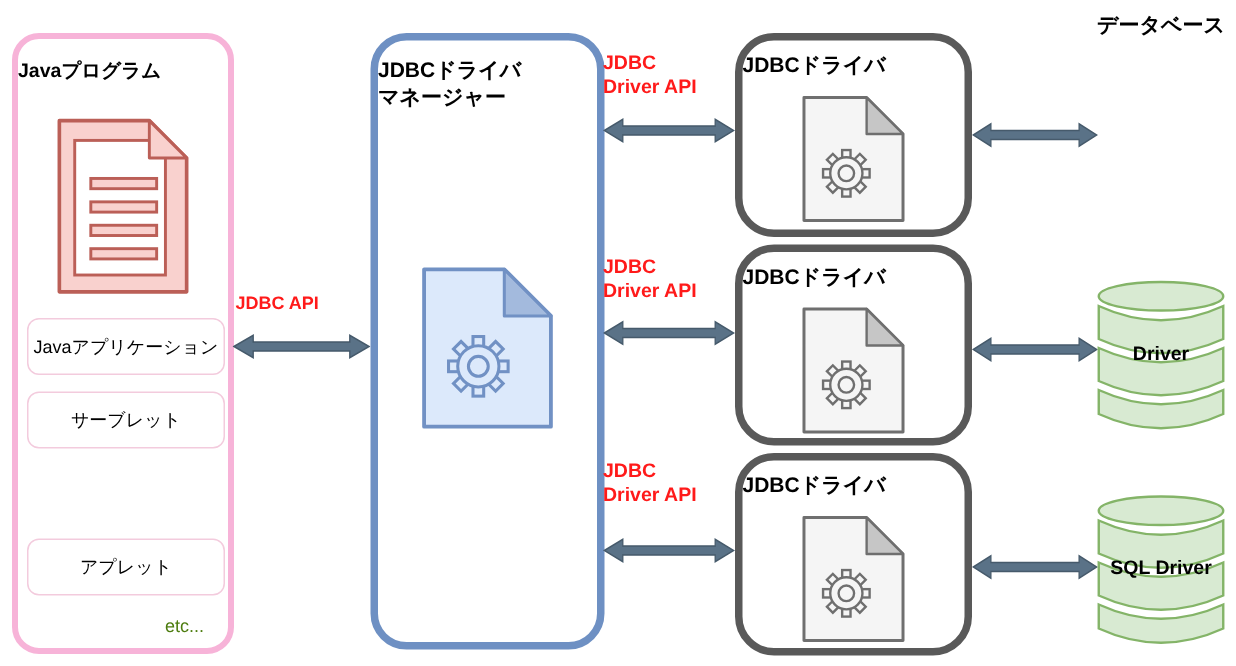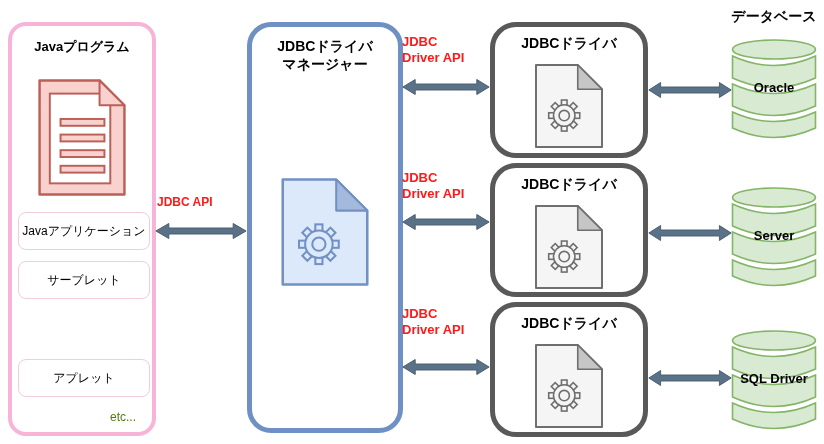--- a/index.html
+++ b/index.html
@@ -10,21 +10,21 @@
     --c-db_fill:#d8ead2; --c-db_stroke:#84b468;
     --c-arrow:#5a7287; --c-arrow_stroke:#465a6b; --c-label_red:#ff1a1a;
   }
   *{margin:0;padding:0;box-sizing:border-box;}
   body{font-family:"Liberation Sans","DejaVu Sans",sans-serif;background:#fff;}
   .canvas{position:relative;width:824px;height:444px;background:#fff;overflow:hidden;}
 
   
   .java-box{position:absolute;left:8px;top:22px;width:148px;height:414px;
     border:4px solid var(--c-pink_border);border-radius:18px;background:#fff;}
-  .box-title{position:absolute;left:0;right:0;text-align:center;font-weight:bold;color:#000;}
+  .box-title{position:absolute;left:0;right:0;text-align:left;font-weight:bold;color:#000;}
   .java-title{top:12px;font-size:13px;}
   .red-doc{position:absolute;left:50%;transform:translateX(-50%);top:52px;width:90px;height:119px;}
   .red-doc .page{fill:var(--c-red_doc_fill);stroke:var(--c-red_doc_stroke);stroke-width:2.5;stroke-linejoin:round;}
   .red-doc .inner{fill:#fff;stroke:var(--c-red_doc_stroke);stroke-width:2;}
   .red-doc .fold{fill:var(--c-red_doc_fill);stroke:var(--c-red_doc_stroke);stroke-width:2;stroke-linejoin:round;}
   .red-doc .bar{fill:var(--c-red_doc_fill);stroke:var(--c-red_doc_stroke);stroke-width:2;}
   .java-item{position:absolute;left:6px;width:132px;height:38px;border:1.5px solid var(--c-pink_item_border);
     border-radius:8px;background:#fff;display:flex;align-items:center;justify-content:center;
     font-size:12px;color:#000;text-align:center;}
   .etc{position:absolute;right:16px;bottom:8px;font-size:12px;color:#4d7c0f;}
@@ -212,38 +212,29 @@
   </svg>
   <svg class="harrow arr-db2" viewBox="0 0 100 20" preserveAspectRatio="none">
     <polygon points="1,10 15,2.5 15,7 85,7 85,2.5 99,10 85,17.5 85,13 15,13 15,17.5"></polygon>
   </svg>
   <svg class="harrow arr-db3" viewBox="0 0 100 20" preserveAspectRatio="none">
     <polygon points="1,10 15,2.5 15,7 85,7 85,2.5 99,10 85,17.5 85,13 15,13 15,17.5"></polygon>
   </svg>
 
   <div class="db-heading">データベース</div>
 
-  <div class="db-wrap db1">
-    <svg viewBox="0 0 88 102">
-      <path class="db-shape" d="M2.5 18 L2.5 40 Q44 59 85.5 40 L85.5 18 Q44 37 2.5 18 Z"></path>
-      <path class="db-shape" d="M2.5 46 L2.5 68 Q44 87 85.5 68 L85.5 46 Q44 65 2.5 46 Z"></path>
-      <path class="db-shape" d="M2.5 74 L2.5 90 Q44 109 85.5 90 L85.5 74 Q44 93 2.5 74 Z"></path>
-      <ellipse class="db-shape" cx="44" cy="11.5" rx="41.5" ry="9.5"></ellipse>
-    </svg>
-    <div class="db-label">Oracle</div>
-  </div>
 
   <div class="db-wrap db2">
     <svg viewBox="0 0 88 102">
       <path class="db-shape" d="M2.5 18 L2.5 40 Q44 59 85.5 40 L85.5 18 Q44 37 2.5 18 Z"></path>
       <path class="db-shape" d="M2.5 46 L2.5 68 Q44 87 85.5 68 L85.5 46 Q44 65 2.5 46 Z"></path>
       <path class="db-shape" d="M2.5 74 L2.5 90 Q44 109 85.5 90 L85.5 74 Q44 93 2.5 74 Z"></path>
       <ellipse class="db-shape" cx="44" cy="11.5" rx="41.5" ry="9.5"></ellipse>
     </svg>
-    <div class="db-label">Server</div>
+    <div class="db-label">Driver</div>
   </div>
 
   <div class="db-wrap db3">
     <svg viewBox="0 0 88 102">
       <path class="db-shape" d="M2.5 18 L2.5 40 Q44 59 85.5 40 L85.5 18 Q44 37 2.5 18 Z"></path>
       <path class="db-shape" d="M2.5 46 L2.5 68 Q44 87 85.5 68 L85.5 46 Q44 65 2.5 46 Z"></path>
       <path class="db-shape" d="M2.5 74 L2.5 90 Q44 109 85.5 90 L85.5 74 Q44 93 2.5 74 Z"></path>
       <ellipse class="db-shape" cx="44" cy="11.5" rx="41.5" ry="9.5"></ellipse>
     </svg>
     <div class="db-label">SQL Driver</div>

